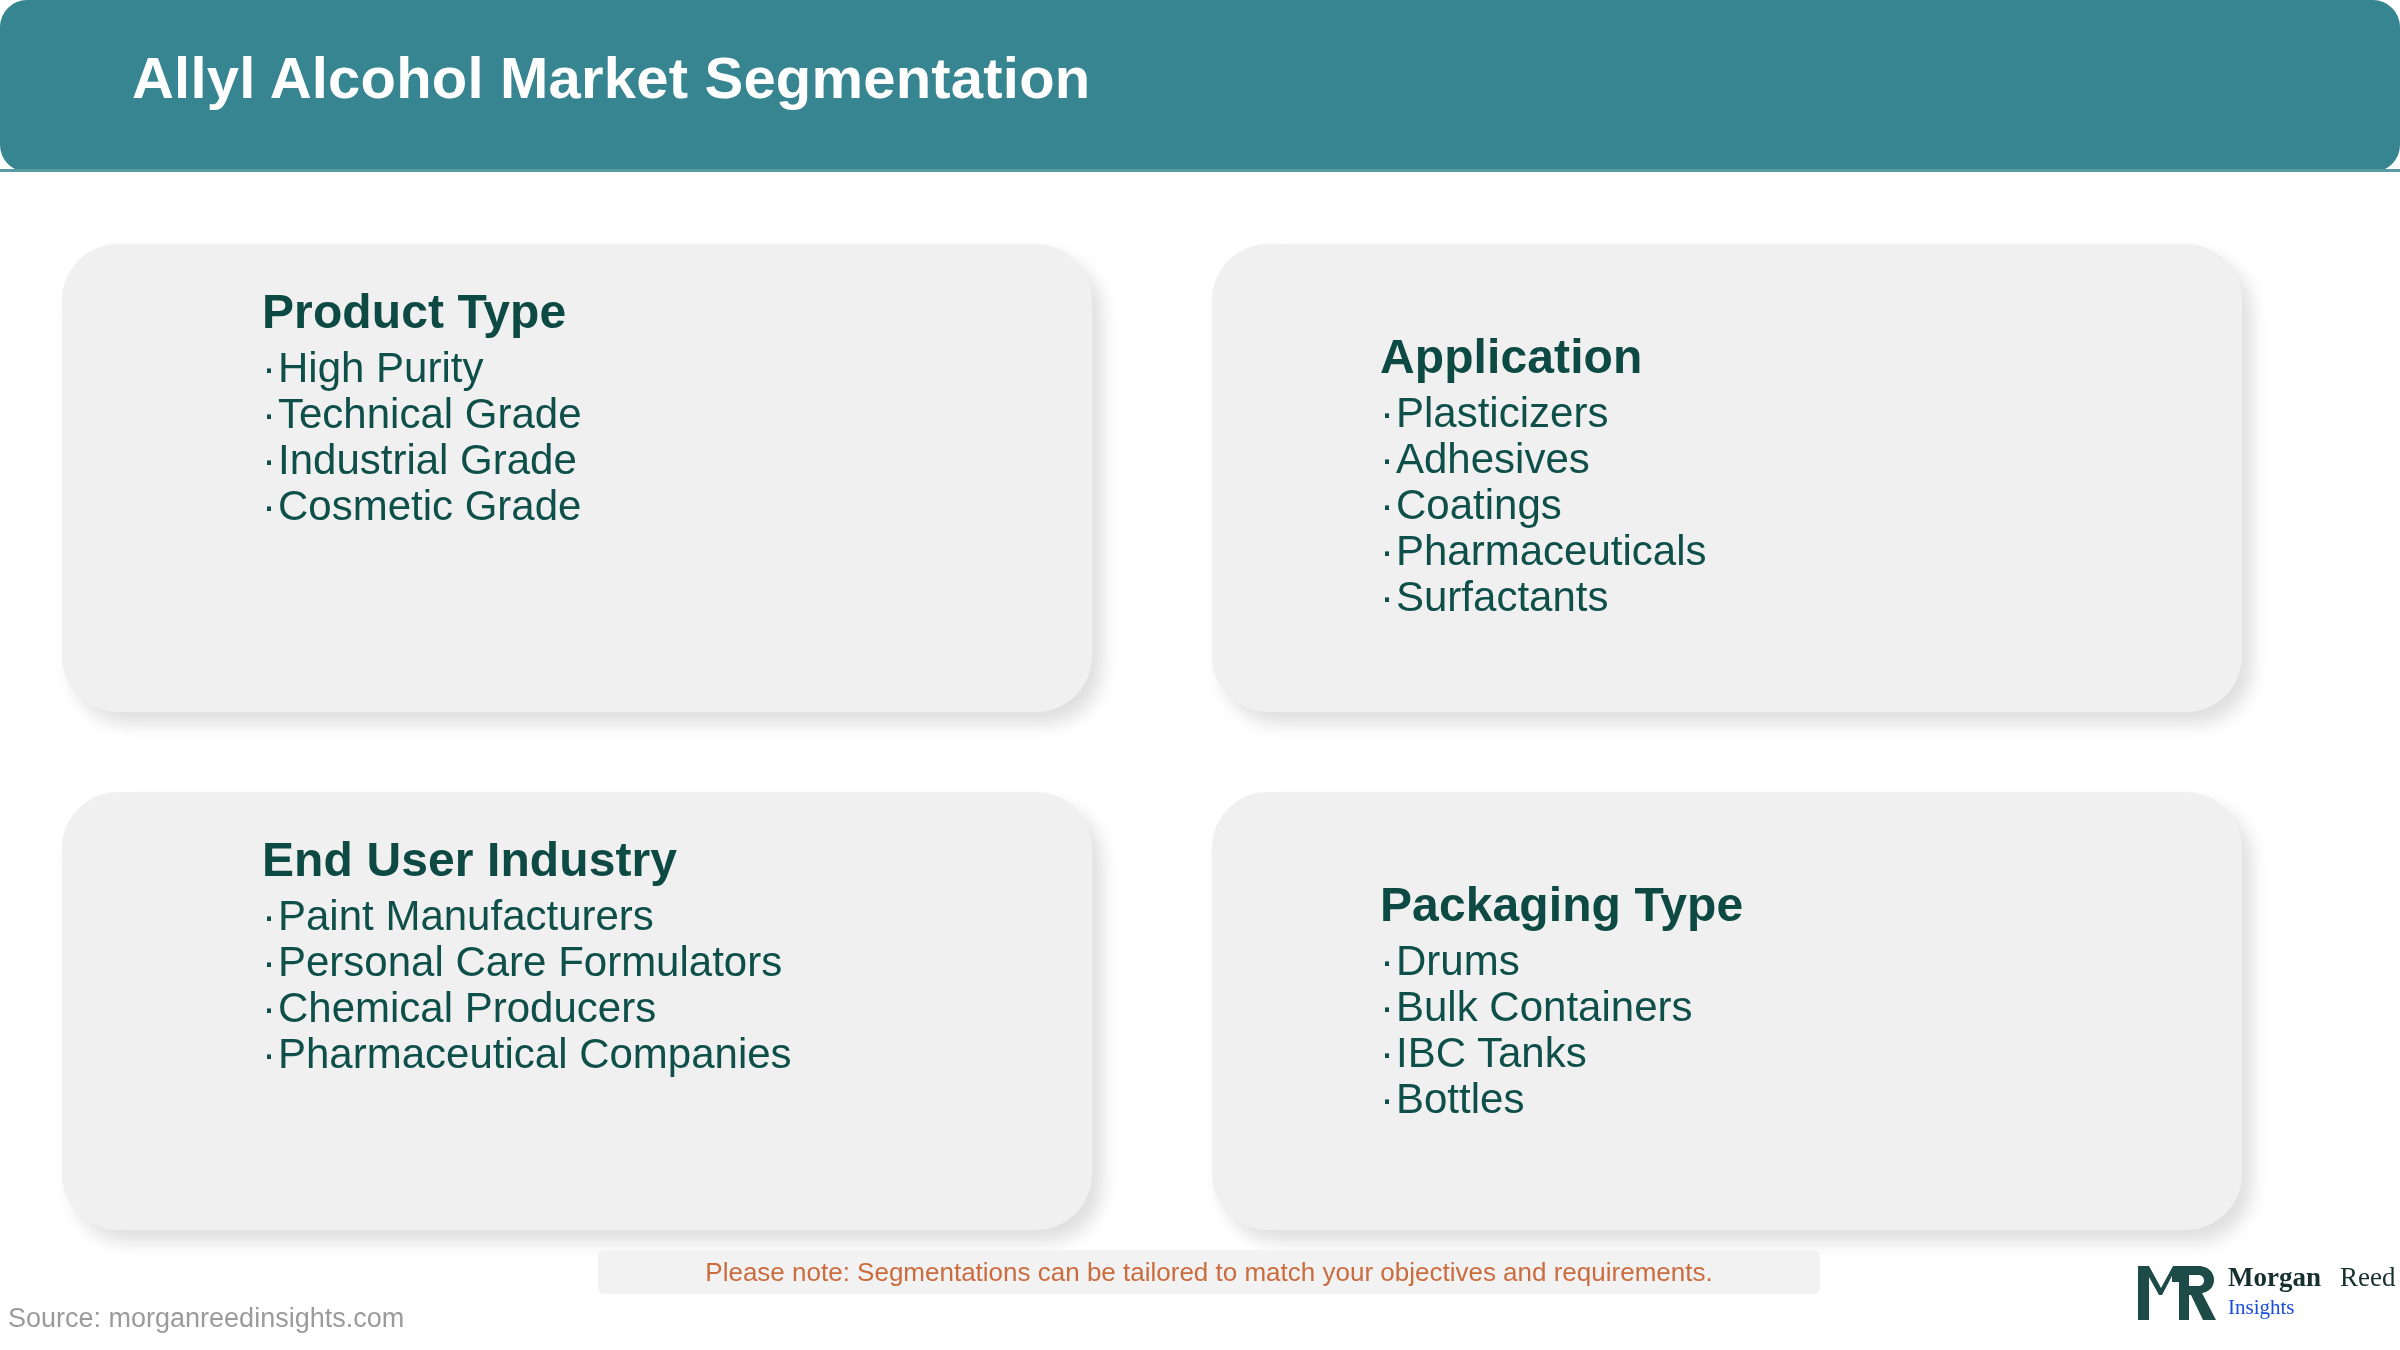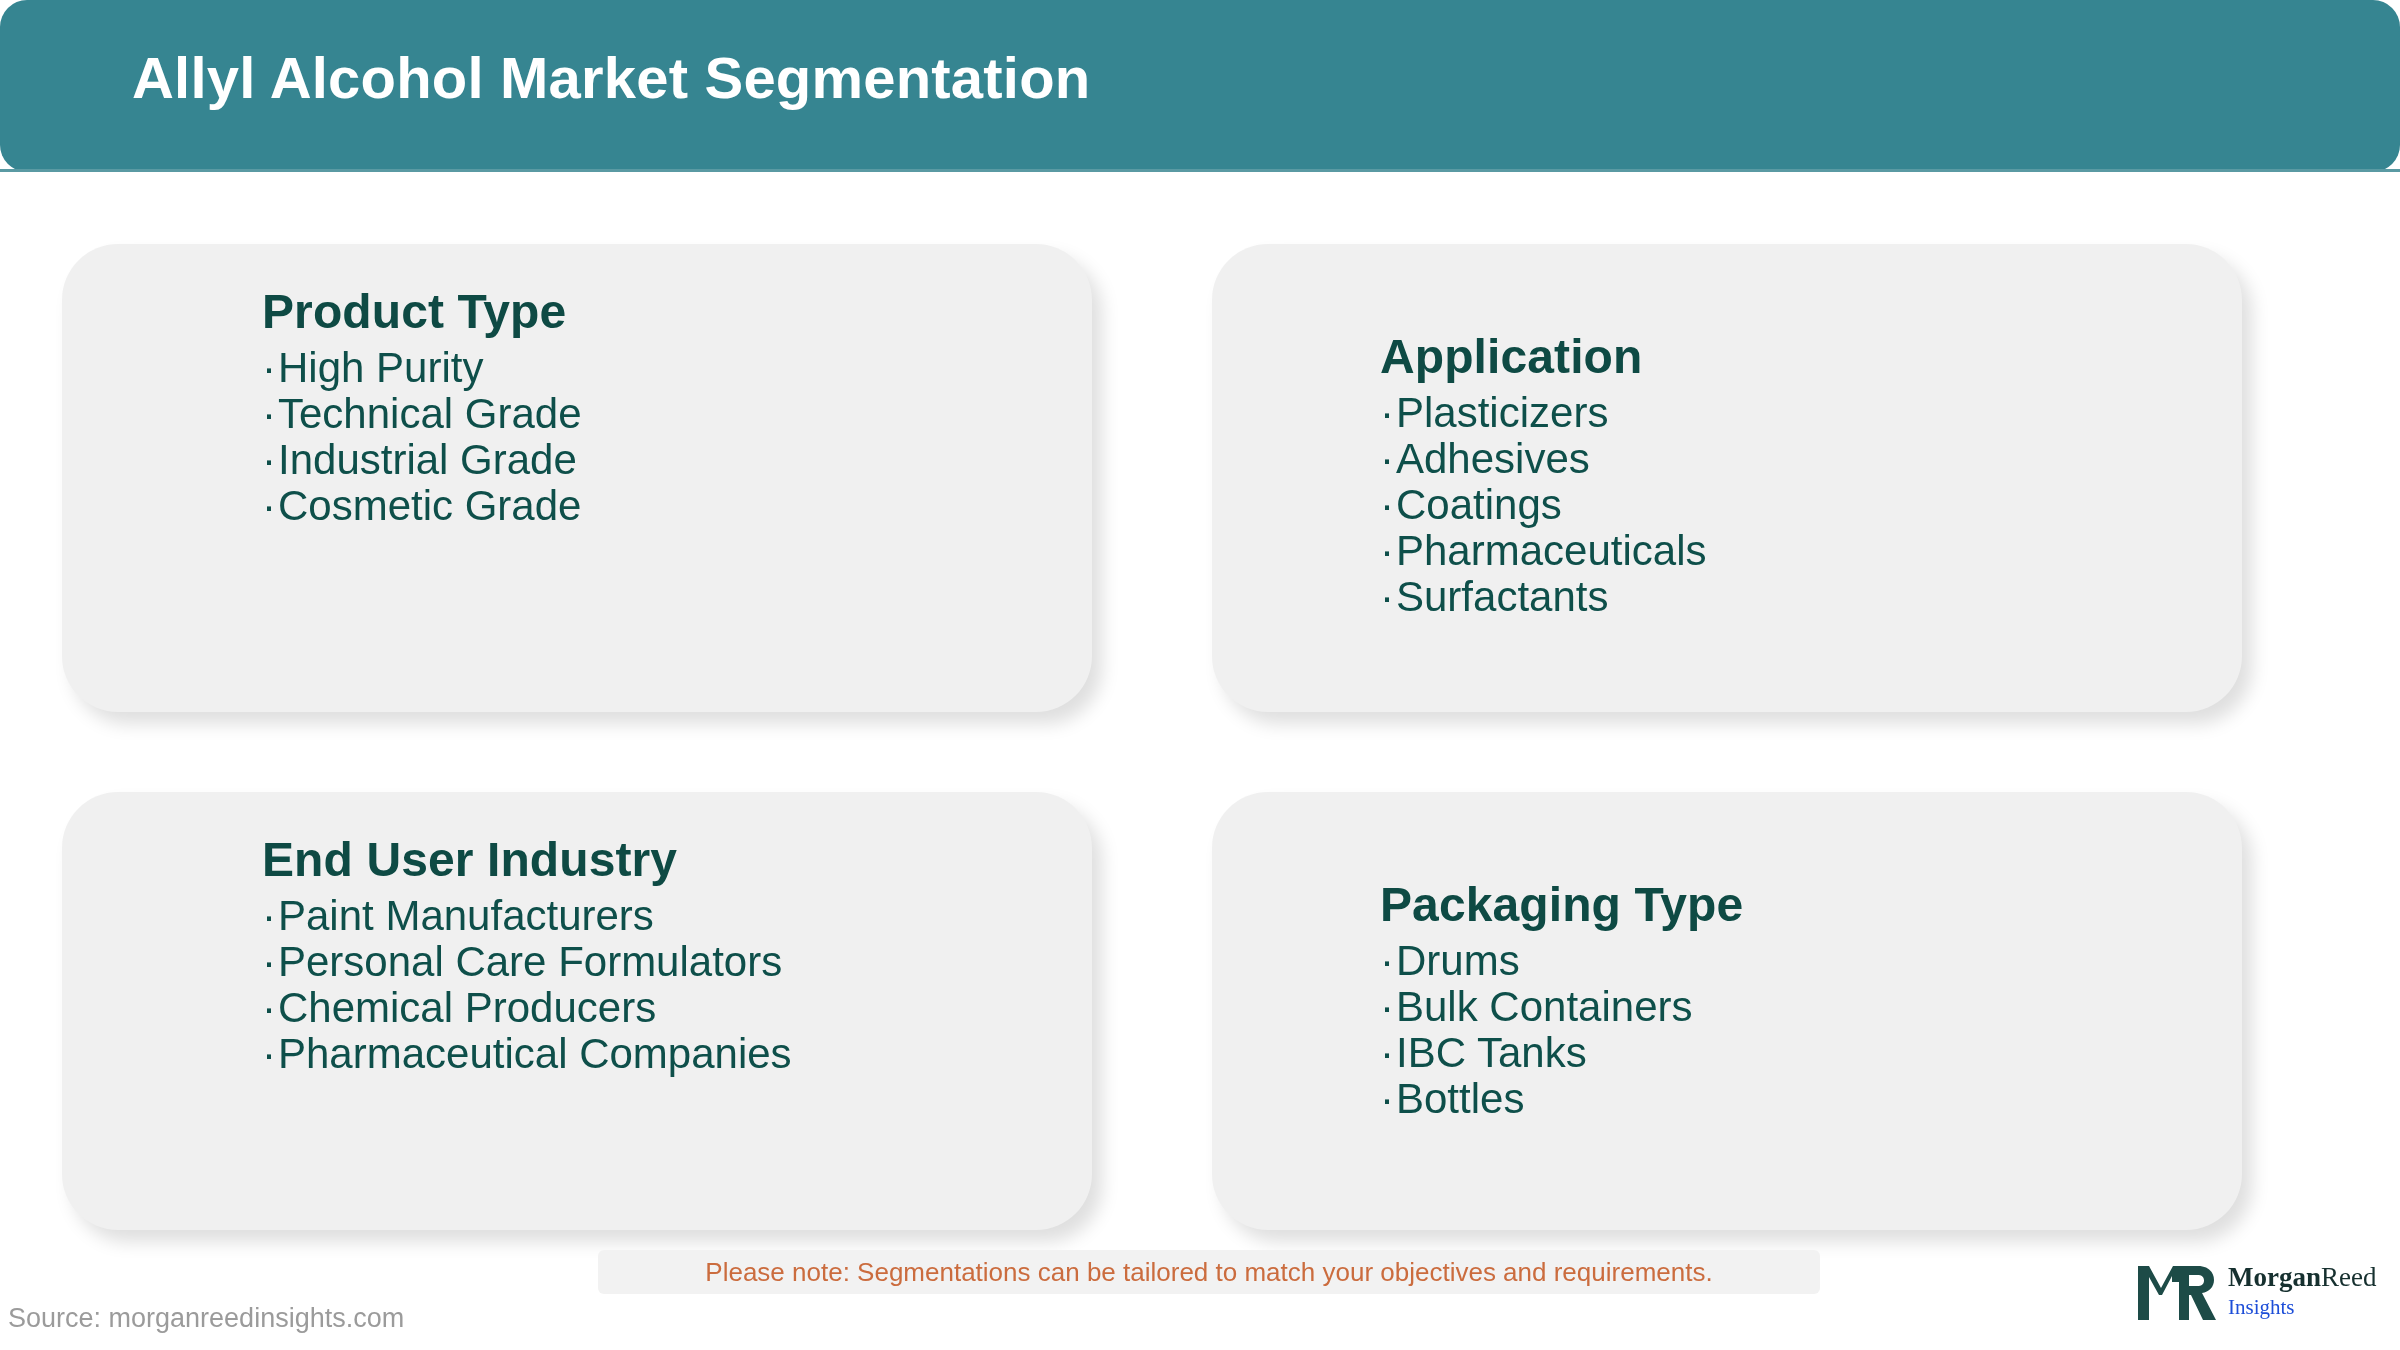--- a/index.html
+++ b/index.html
@@ -154,21 +154,21 @@
     top: 4px;
   }
   .logo-line1 {
     font-family: "Liberation Serif", serif;
     font-size: 27px;
     line-height: 30px;
     color: #16302f;
     white-space: nowrap;
   }
   .logo-line1 .lw-bold { font-weight: 700; }
-  .logo-line1 .lw-reg  { font-weight: 400; }
+  .logo-line1 .lw-reg  { font-weight: 400; margin-left: 19px; }
   .logo-line2 {
     font-family: "Liberation Serif", serif;
     font-size: 21px;
     line-height: 30px;
     color: #1d4ed8;
     white-space: nowrap;
   }
 </style>
 </head>
 <body>

